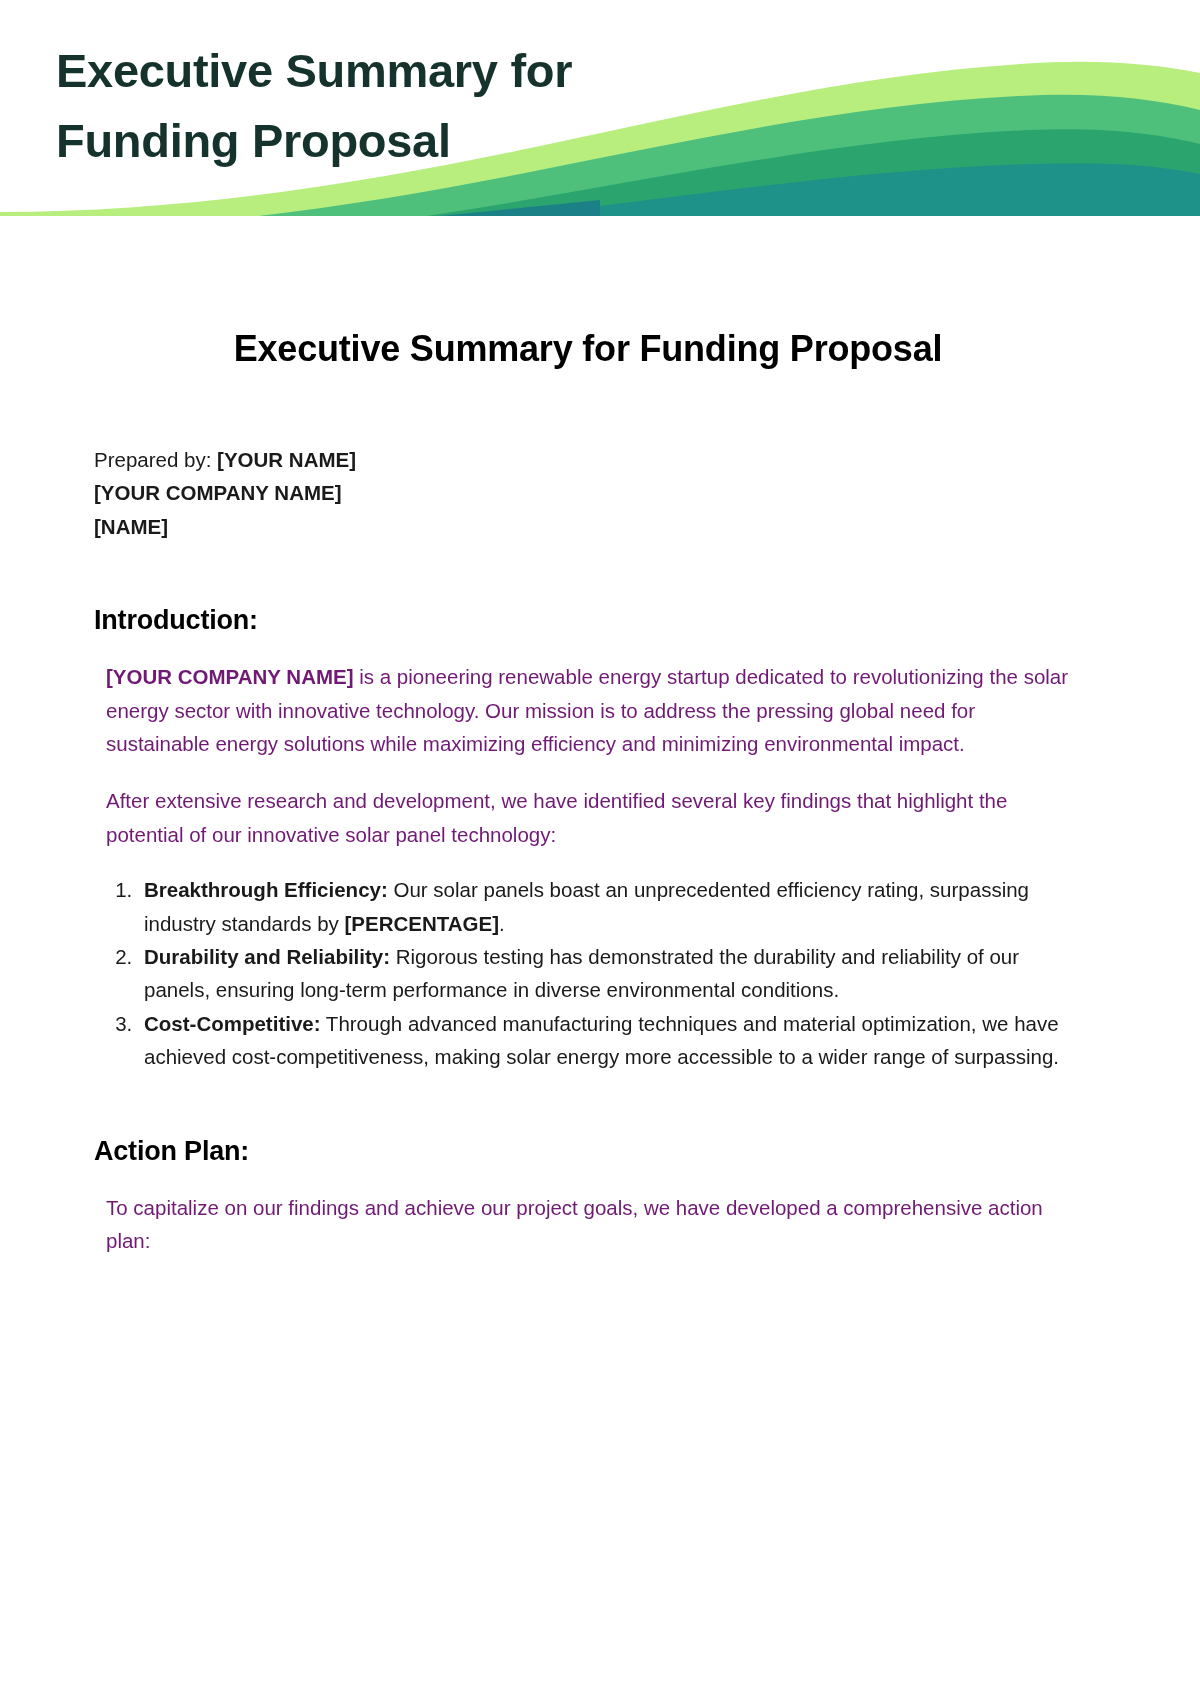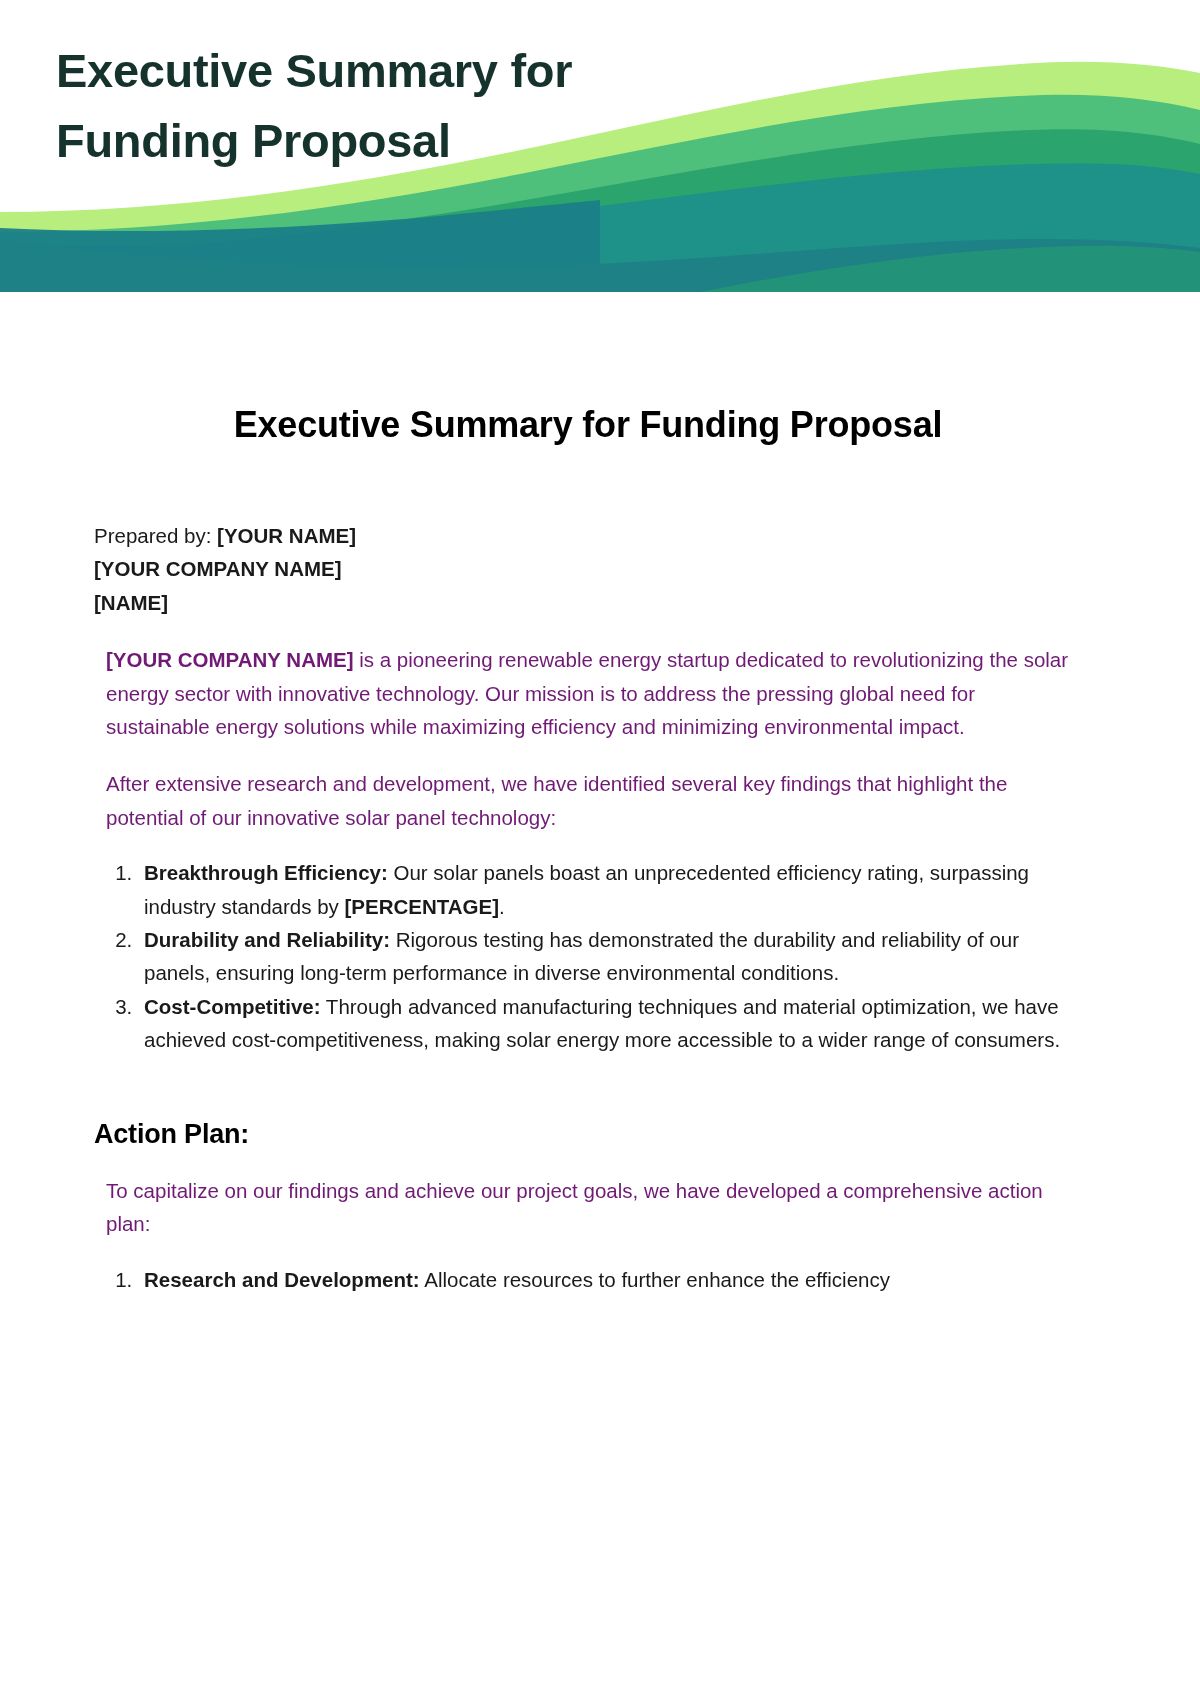--- a/index.html
+++ b/index.html
@@ -14,21 +14,21 @@
     font-family: "Liberation Sans", sans-serif;
     color: #1a1a1a;
     overflow: hidden;
     position: relative;
   }
 
   
   .banner {
     position: relative;
     width: 1200px;
-    height: 292px;
+    height: 216px;
     overflow: hidden;
   }
   .banner svg {
     position: absolute;
     top: 0;
     left: 0;
     display: block;
   }
   .banner-title {
     position: absolute;
@@ -141,28 +141,26 @@
       <strong>[YOUR NAME]</strong>
     </div>
     <div>
       <strong>[YOUR COMPANY NAME]</strong>
     </div>
     <div>
       <strong>[NAME]</strong>
     </div>
   </div>
 
+  <h2 class="section">Introduction:</h2>
   <p class="body-text"><strong>[YOUR COMPANY NAME]</strong><span> is a pioneering renewable energy startup dedicated to revolutionizing the solar energy sector with innovative technology. Our mission is to address the pressing global need for sustainable energy solutions while maximizing efficiency and minimizing environmental impact.</span></p>
 
   <p class="body-text">After extensive research and development, we have identified several key findings that highlight the potential of our innovative solar panel technology:</p>
   <ol class="numbered">
     <li><strong>Breakthrough Efficiency:</strong><span> Our solar panels boast an unprecedented efficiency rating, surpassing industry standards by </span><strong>[PERCENTAGE]</strong><span>.</span></li>
     <li><strong>Durability and Reliability:</strong><span> Rigorous testing has demonstrated the durability and reliability of our panels, ensuring long-term performance in diverse environmental conditions.</span><strong></strong><span></span></li>
-    <li><strong>Cost-Competitive:</strong><span> Through advanced manufacturing techniques and material optimization, we have achieved cost-competitiveness, making solar energy more accessible to a wider range of consumers.</span><strong></strong><span></span></li>
+    <li><strong>Cost-Competitive:</strong><span> Through advanced manufacturing techniques and material optimization, we have achieved cost-competitiveness, making solar energy more accessible to a wider range of surpassing.</span><strong></strong><span></span></li>
   </ol>
 
   <h2 class="section">Action Plan:</h2>
   <p class="body-text">To capitalize on our findings and achieve our project goals, we have developed a comprehensive action plan:</p>
-  <ol class="numbered">
-    <li><strong>Research and Development:</strong><span> Allocate resources to further enhance the efficiency</span></li>
-  </ol>
 
 </div>
 
 </body></html>

